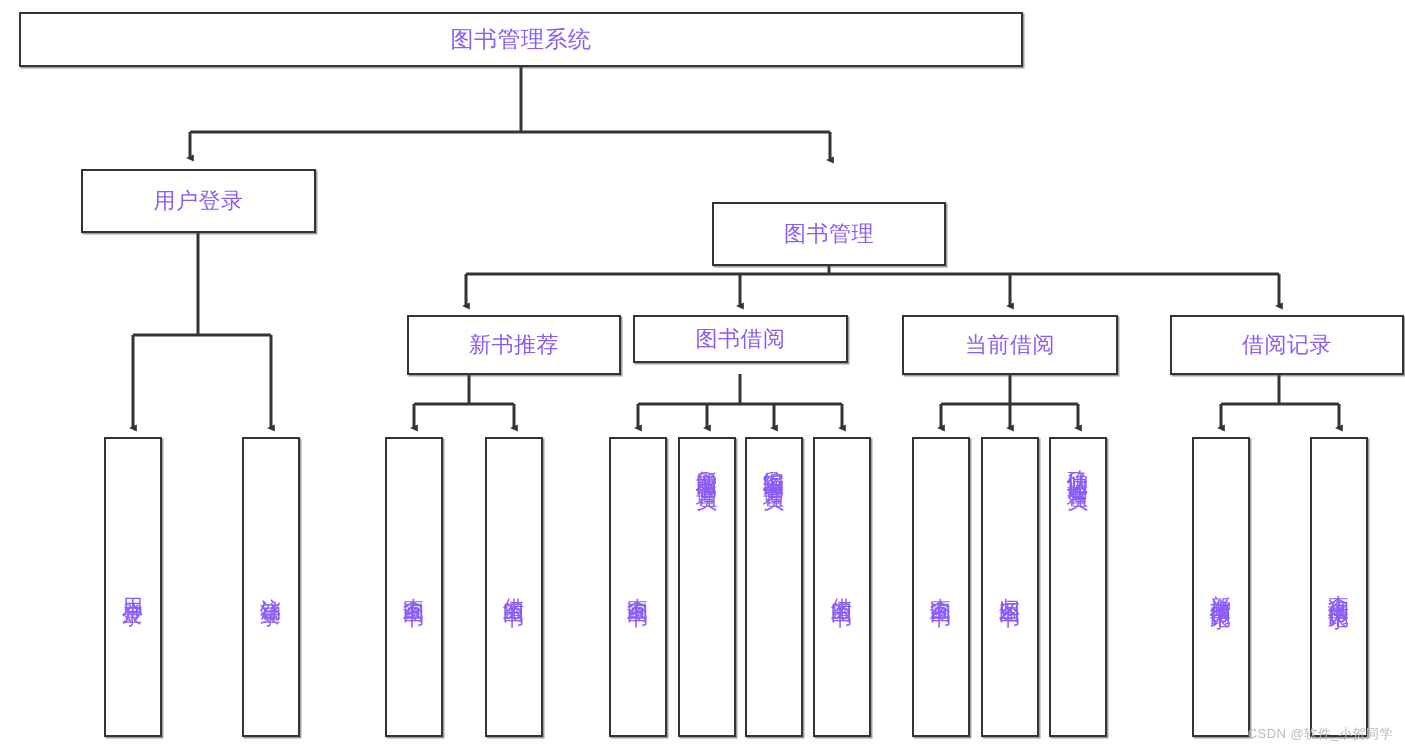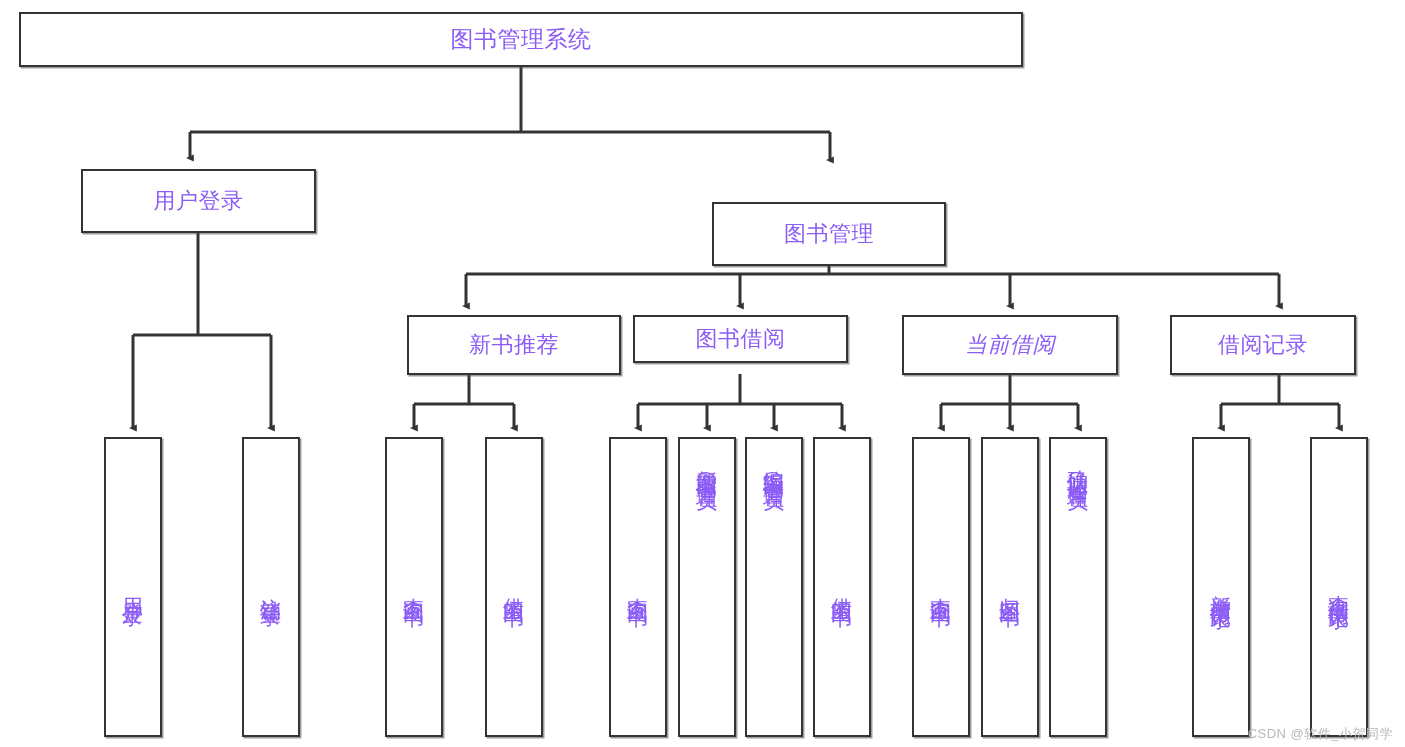--- a/index.html
+++ b/index.html
@@ -147,24 +147,24 @@
   <div class="node horiz" style="left:712px; top:170px; width:234px; height:64px;margin-top:32px;">
     <span class="label">图书管理</span>
   </div>
 
   <div class="node horiz" style="left:363px; top:315px; width:214px; height:60px;margin-left:44px;">
     <span class="label">新书推荐</span>
   </div>
   <div class="node horiz" style="left:633px; top:315px; width:215px; height:48px;">
     <span class="label">图书借阅</span>
   </div>
-  <div class="node horiz" style="left:902px; top:315px; width:216px; height:60px;font-style:italic;">
+  <div class="node horiz" style="left:902px; top:315px; width:216px; height:60px;">
     <span class="label">当前借阅</span>
   </div>
-  <div class="node horiz" style="left:1170px; top:315px; width:186px; height:60px;">
+  <div class="node horiz" style="left:1170px; top:315px; width:234px; height:60px;">
     <span class="label">借阅记录</span>
   </div>
 
   <div class="node vert mid" style="left:104px; top:437px; width:58px; height:300px;">
     <span class="label">用户登录</span>
   </div>
   <div class="node vert mid" style="left:242px; top:437px; width:58px; height:300px;">
     <span class="label">注销登录</span>
   </div>
 

